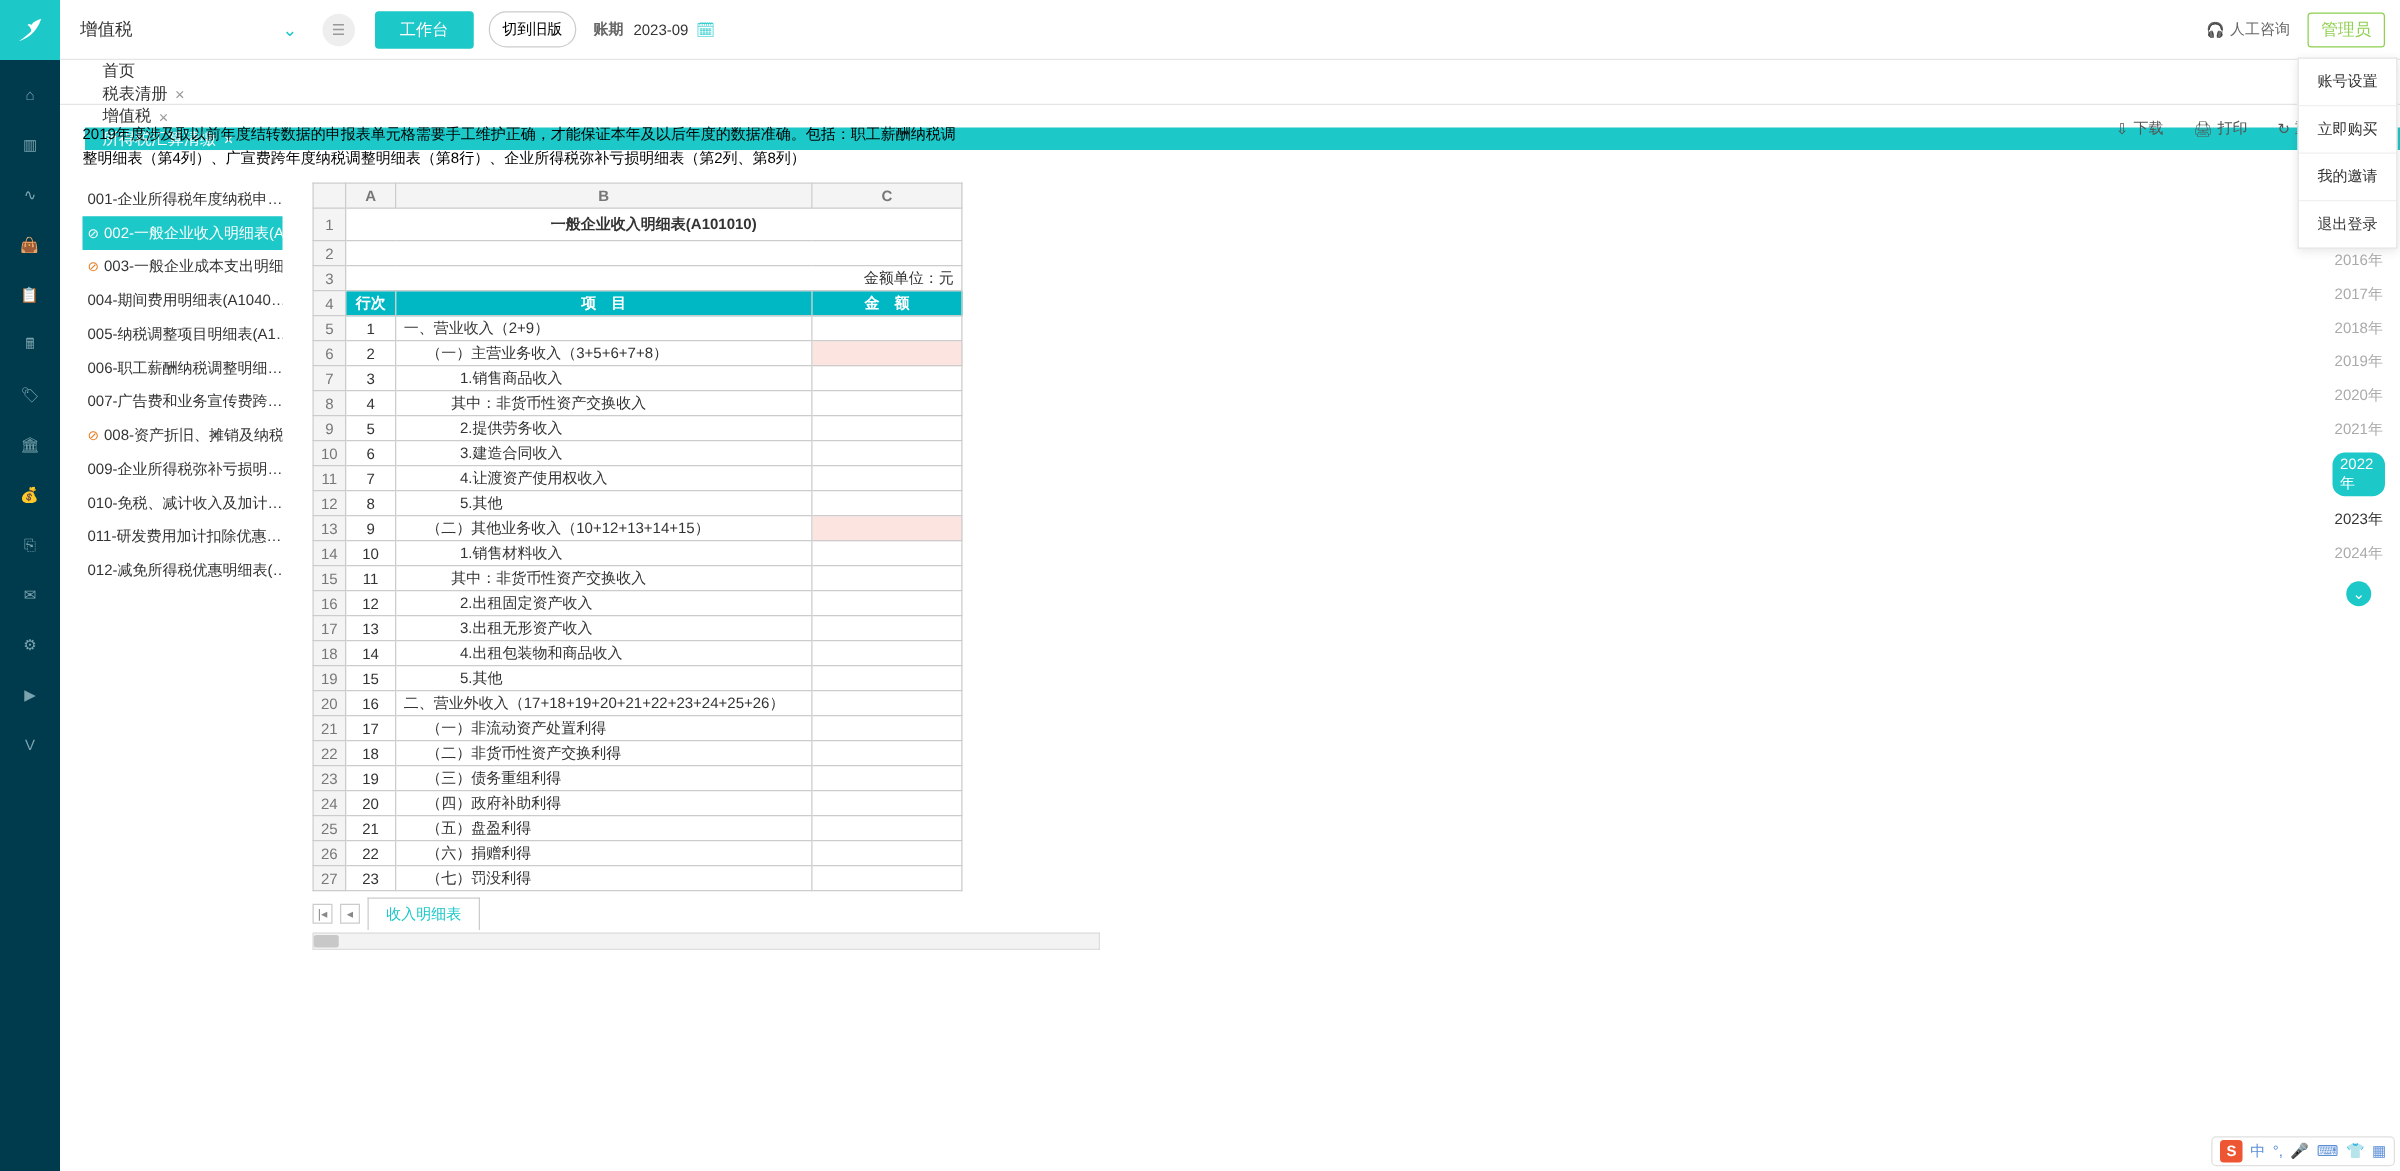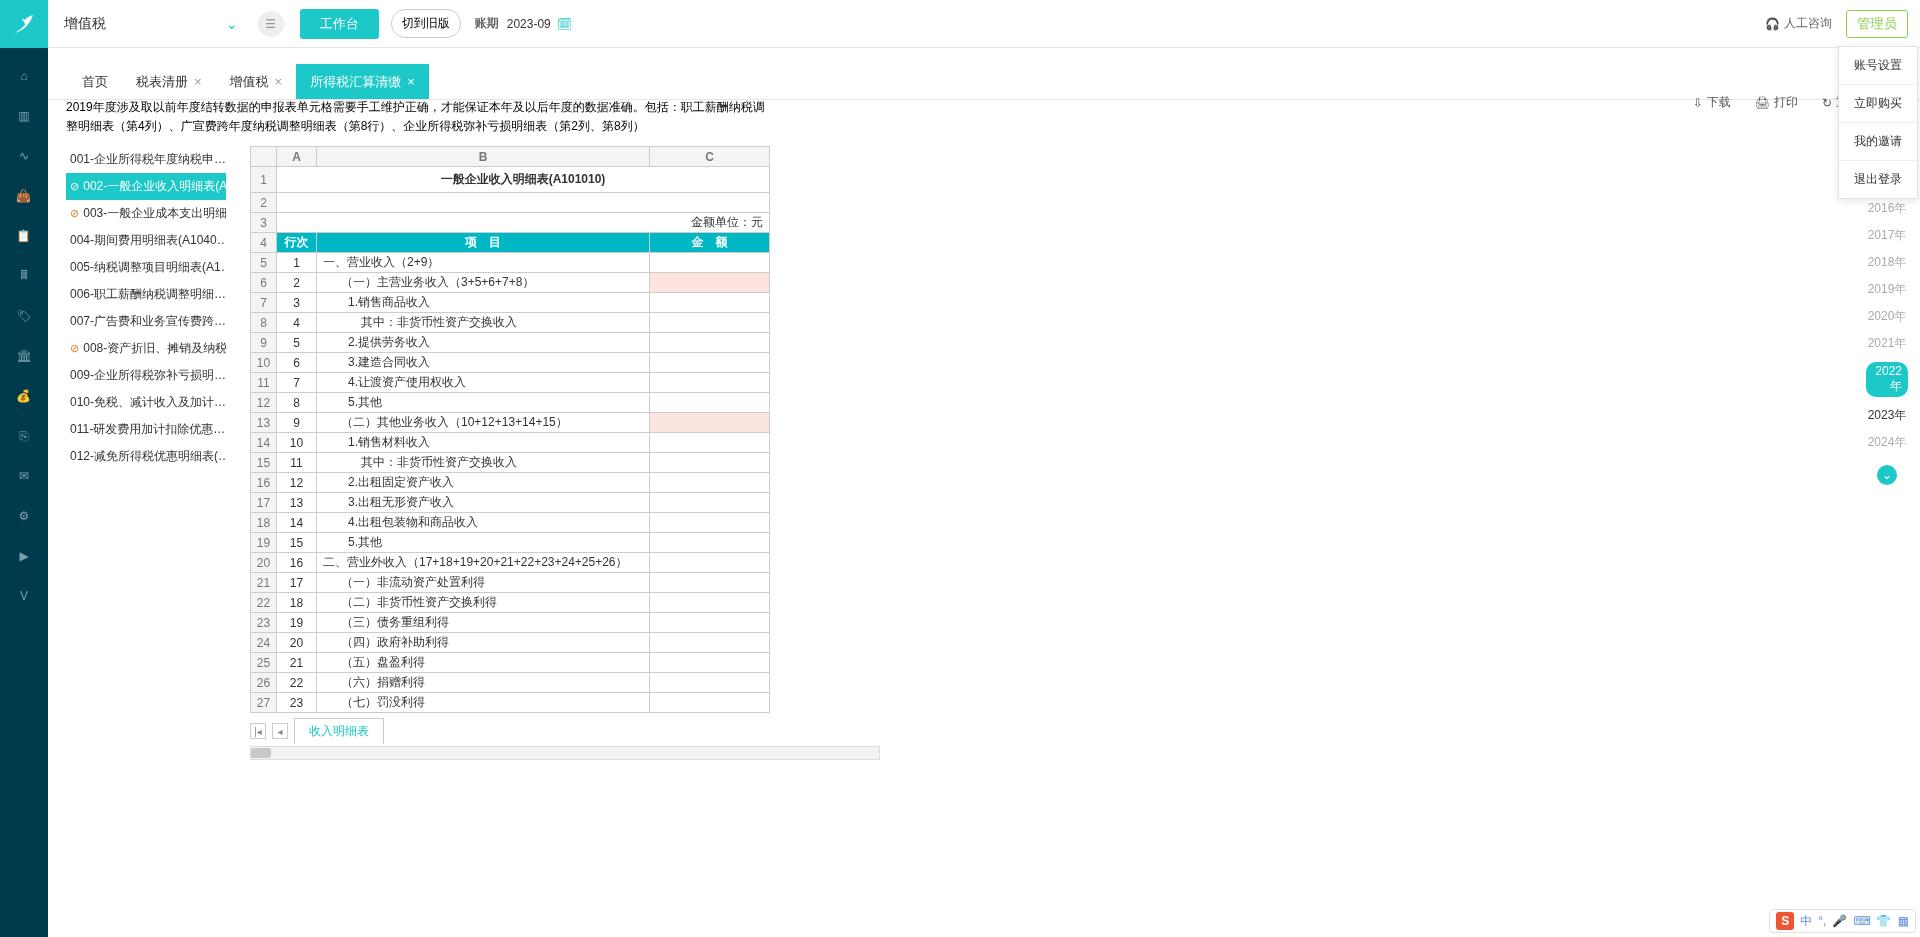--- a/index.html
+++ b/index.html
@@ -17,21 +17,21 @@
 .period-val { margin-left: 8px; color: #333; }
 .period-icon { margin-left: 6px; color: #1cc8c8; }
 .sp { flex: 1; }
 .consult { display: flex; align-items: center; color: #666; margin-right: 14px; gap: 4px; }
 .admin-btn { border: 1px solid #8fd04f; color: #8fd04f; padding: 4px 10px; border-radius: 3px; background: #fff; }
 
 .sidebar { position: absolute; left: 0; top: 48px; bottom: 0; width: 48px; background: #003a4d; display: flex; flex-direction: column; align-items: center; padding-top: 8px; }
 .sidebar .sicon { width: 32px; height: 32px; margin: 4px 0; display: flex; align-items: center; justify-content: center; color: #7aa3ad; border-radius: 4px; }
 .sidebar .sicon.active { color: #fff; }
 
-.tabs { position: absolute; left: 48px; top: 64px; right: 0; height: 36px; background: #fff; border-bottom: 1px solid #e5e5e5; display: flex; align-items: stretch; padding-left: 20px; }
+.tabs { position: absolute; left: 48px; top: 48px; right: 0; height: 36px; background: #fff; border-bottom: 1px solid #e5e5e5; display: flex; align-items: stretch; padding-left: 20px; flex-direction: column; }
 .tabs .tab { display: flex; align-items: center; padding: 0 14px; color: #333; font-size: 13px; position: relative; }
 .tabs .tab .x { margin-left: 6px; color: #999; }
 .tabs .tab.active { background: #1cc8c8; color: #fff; }
 .tabs .tab.active .x { color: #fff; }
 
 .content { position: absolute; left: 48px; top: 84px; right: 0; bottom: 0; padding: 14px 18px; }
 .notice { color: #000000; font-size: 12px; line-height: 1.6; max-width: 700px; }
 .toolbar-right { position: absolute; right: 60px; top: 10px; display: flex; gap: 24px; color: #555; }
 .toolbar-right .tb { display: flex; align-items: center; gap: 4px; cursor: pointer; }
 
@@ -47,32 +47,32 @@
 .sheet td, .sheet th { border: 1px solid #ccc; height: 20px; font-size: 12px; }
 .rownum { width: 26px; text-align: center; background: #f4f4f4; color: #777; }
 .colhdr { background: #f4f4f4; color: #777; text-align: center; height: 18px; }
 .corner { width: 26px; background: #f4f4f4; }
 .title-cell { text-align: center; font-weight: bold; font-size: 14px; padding: 4px 0; }
 .unit-cell { text-align: right; padding-right: 6px; }
 .hdr-row td.h { background: #00b8c4; color: #fff; text-align: center; font-weight: bold; }
 .idx { width: 40px; text-align: center; }
 .lbl { padding-left: 6px; }
 .lbl.pad1 { padding-left: 24px; }
-.lbl.pad2 { padding-left: 31px; }
+.lbl.pad2 { padding-left: 51px; }
 .lbl.pad3 { padding-left: 44px; }
 .val { width: 120px; }
 .val.pink { background: #fce5e1; }
 .sheet-tab { margin-top: 5px; display:flex; align-items: center; gap:6px;}
 .sheet-tab .nav { width:16px;height:16px;border:1px solid #ccc;display:flex;align-items:center;justify-content:center;color:#888;font-size:10px;}
 .sheet-tab .st { border: 1px solid #ccc; border-bottom: none; padding: 4px 14px; background: #fff; font-size: 12px; color:#1cc8c8;}
 .bottom-scroll { height: 14px; background: #f3f3f3; border: 1px solid #ddd; position: relative; margin-top:2px; width: 630px; }
 .bottom-scroll .thumb { position: absolute; left: 0; top: 1px; height: 10px; width: 20px; background: #c8c8c8; border-radius: 2px; }
 
 .year-rail { position: absolute; right: 12px; top: 200px; width: 42px; display: flex; flex-direction: column; align-items: center; gap: 10px; color: #aaa; font-size: 12px; }
-.year-rail .y { cursor: pointer; text-align: right; }
+.year-rail .y { cursor: pointer; }
 .year-rail .y.cur { background: #1cc8c8; color: #fff; padding: 2px 6px; border-radius: 10px; }
 .year-rail .y.dark { color: #333; }
 .year-rail .expand { width: 20px; height: 20px; background: #1cc8c8; border-radius: 50%; color: #fff; display: flex; align-items: center; justify-content: center; margin-top: 4px; }
 
 .user-menu { position: absolute; right: 2px; top: 46px; width: 80px; background: #fff; border: 1px solid #e2e2e2; box-shadow: 0 2px 8px rgba(0,0,0,.1); z-index: 50; }
 .user-menu .mi { padding: 10px 10px; font-size: 12px; color: #333; text-align: center; border-bottom: 1px solid #f0f0f0; }
 .user-menu .mi:last-child { border-bottom: none; }
 
 .ime-bar { position: absolute; right: 4px; bottom: 4px; display: flex; align-items: center; gap: 6px; background: #fff; padding: 2px 6px; border: 1px solid #e0e0e0; border-radius: 4px; }
 .ime-bar .sq { width: 18px; height: 18px; background: #e53; color: #fff; display: flex; align-items: center; justify-content: center; font-weight: bold; border-radius: 3px; font-size: 12px; }

